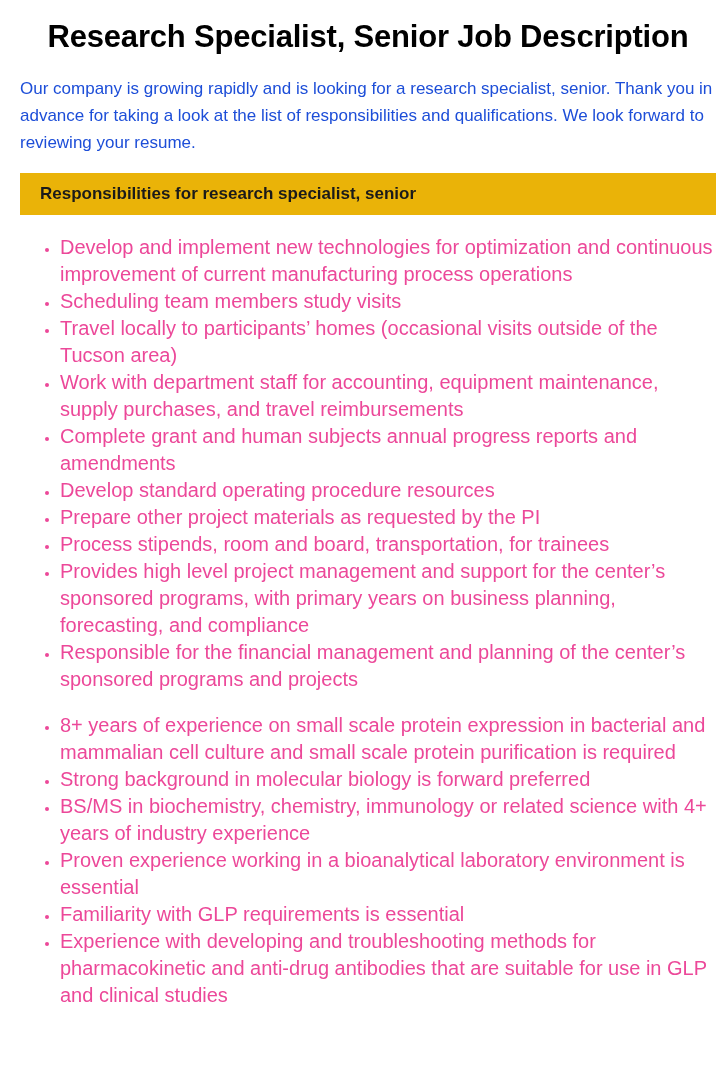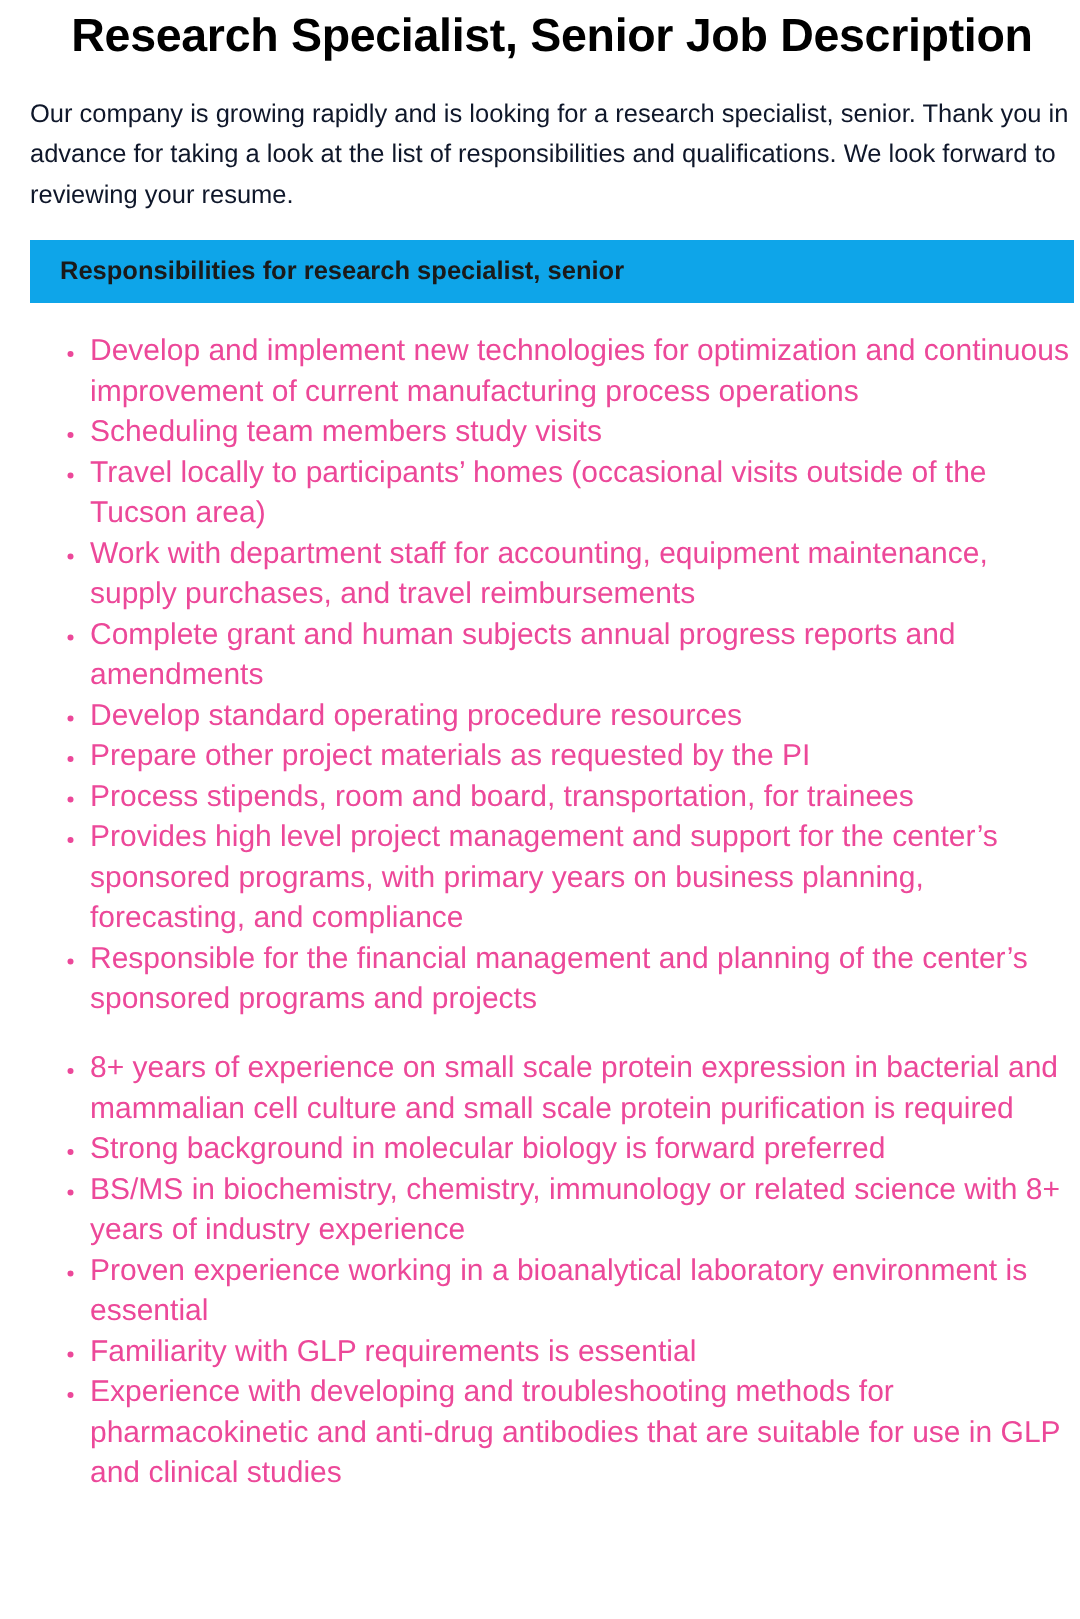--- a/index.html
+++ b/index.html
@@ -3,41 +3,41 @@
 <meta charset="utf-8">
 <style>
   html, body { margin: 0; padding: 0; background: #ffffff; }
   body {
     width: 720px;
     height: 1079px;
     overflow: hidden;
     font-family: "Liberation Sans", "DejaVu Sans", sans-serif;
     color: #111111;
   }
-  .page { padding: 0 4px 0 20px; }
+  .page { padding: 0 4px 0 20px; margin-top: 13px; }
   h1 {
     margin: 0;
     padding-top: 2px;
     height: 44px;
     line-height: 44px;
     font-size: 31px;
     font-weight: bold;
     text-align: center;
     letter-spacing: -0.2px;
     color: #000000;
     white-space: nowrap;
   }
   .intro {
     margin: 16px 0 0 0;
     font-size: 17px;
     line-height: 27px;
-    color: #0f172a;
+    color: #1d4ed8;
   }
   .section-header {
-    background: #0ea5e9;
+    background: #eab308;
     height: 42px;
     line-height: 42px;
     padding-left: 20px;
     font-size: 17px;
     font-weight: bold;
     color: #1a1a1a;
     box-sizing: border-box;
   }
   .sec-resp { margin-top: 17px; }
   .sec-qual { margin-top: 19px; }
@@ -68,18 +68,18 @@
     <li>Develop standard operating procedure resources</li>
     <li>Prepare other project materials as requested by the PI</li>
     <li>Process stipends, room and board, transportation, for trainees</li>
     <li>Provides high level project management and support for the center’s sponsored programs, with primary years on business planning, forecasting, and compliance</li>
     <li>Responsible for the financial management and planning of the center’s sponsored programs and projects</li>
   </ul>
 
   <ul>
     <li>8+ years of experience on small scale protein expression in bacterial and mammalian cell culture and small scale protein purification is required</li>
     <li>Strong background in molecular biology is forward preferred</li>
-    <li>BS/MS in biochemistry, chemistry, immunology or related science with 8+ years of industry experience</li>
+    <li>BS/MS in biochemistry, chemistry, immunology or related science with 4+ years of industry experience</li>
     <li>Proven experience working in a bioanalytical laboratory environment is essential</li>
     <li>Familiarity with GLP requirements is essential</li>
     <li>Experience with developing and troubleshooting methods for pharmacokinetic and anti-drug antibodies that are suitable for use in GLP and clinical studies</li>
   </ul>
 </div>
 
 </body></html>

